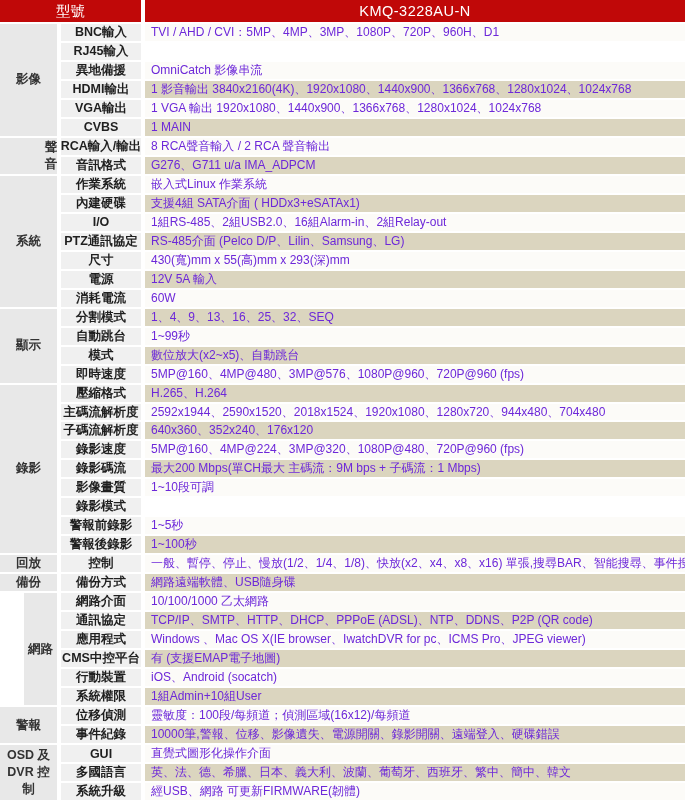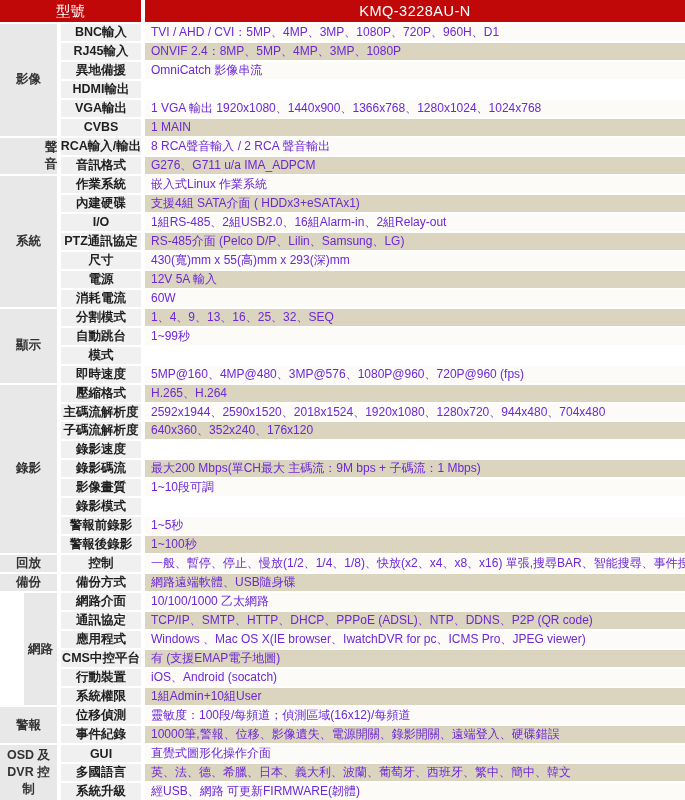--- a/index.html
+++ b/index.html
@@ -35,24 +35,24 @@
 <div id="page">
   <div id="spec-header">
     <div id="hdr-left" class="hdr-cell">型號</div>
     <div id="hdr-right" class="hdr-cell">KMQ-3228AU-N</div>
   </div>
   <div id="spec-grid">
       <div class="cat" style="grid-row: span 6;">影像</div>
       <div class="lbl">BNC輸入</div>
       <div class="val odd">TVI / AHD / CVI：5MP、4MP、3MP、1080P、720P、960H、D1</div>
       <div class="lbl">RJ45輸入</div>
-      <div class="val even">ONVIF 2.4：8MP、5MP、4MP、3MP、1080P</div>
       <div class="lbl">異地備援</div>
       <div class="val odd">OmniCatch 影像串流</div>
       <div class="lbl">HDMI輸出</div>
+      <div class="val even">1 影音輸出 3840x2160(4K)、1920x1080、1440x900、1366x768、1280x1024、1024x768</div>
       <div class="lbl">VGA輸出</div>
       <div class="val odd">1 VGA 輸出 1920x1080、1440x900、1366x768、1280x1024、1024x768</div>
       <div class="lbl">CVBS</div>
       <div class="val even">1 MAIN</div>
       <div class="cat" style="grid-row: span 2; padding-left: 48px;">聲音</div>
       <div class="lbl">RCA輸入/輸出</div>
       <div class="val odd">8 RCA聲音輸入 / 2 RCA 聲音輸出</div>
       <div class="lbl">音訊格式</div>
       <div class="val even">G276、G711 u/a IMA_ADPCM</div>
       <div class="cat" style="grid-row: span 7;">系統</div>
@@ -69,30 +69,32 @@
       <div class="lbl">電源</div>
       <div class="val even">12V 5A 輸入</div>
       <div class="lbl">消耗電流</div>
       <div class="val odd">60W</div>
       <div class="cat" style="grid-row: span 4;">顯示</div>
       <div class="lbl">分割模式</div>
       <div class="val even">1、4、9、13、16、25、32、SEQ</div>
       <div class="lbl">自動跳台</div>
       <div class="val odd">1~99秒</div>
       <div class="lbl">模式</div>
+      <div class="val even">數位放大(x2~x5)、自動跳台</div>
       <div class="lbl">即時速度</div>
       <div class="val odd">5MP@160、4MP@480、3MP@576、1080P@960、720P@960 (fps)</div>
       <div class="cat" style="grid-row: span 9;">錄影</div>
       <div class="lbl">壓縮格式</div>
       <div class="val even">H.265、H.264</div>
       <div class="lbl">主碼流解析度</div>
       <div class="val odd">2592x1944、2590x1520、2018x1524、1920x1080、1280x720、944x480、704x480</div>
       <div class="lbl">子碼流解析度</div>
       <div class="val even">640x360、352x240、176x120</div>
       <div class="lbl">錄影速度</div>
+      <div class="val odd">5MP@160、4MP@224、3MP@320、1080P@480、720P@960 (fps)</div>
       <div class="lbl">錄影碼流</div>
       <div class="val even">最大200 Mbps(單CH最大 主碼流：9M bps + 子碼流：1 Mbps)</div>
       <div class="lbl">影像畫質</div>
       <div class="val odd">1~10段可調</div>
       <div class="lbl">錄影模式</div>
       <div class="lbl">警報前錄影</div>
       <div class="val odd">1~5秒</div>
       <div class="lbl">警報後錄影</div>
       <div class="val even">1~100秒</div>
       <div class="cat" style="grid-row: span 1;">回放</div>

